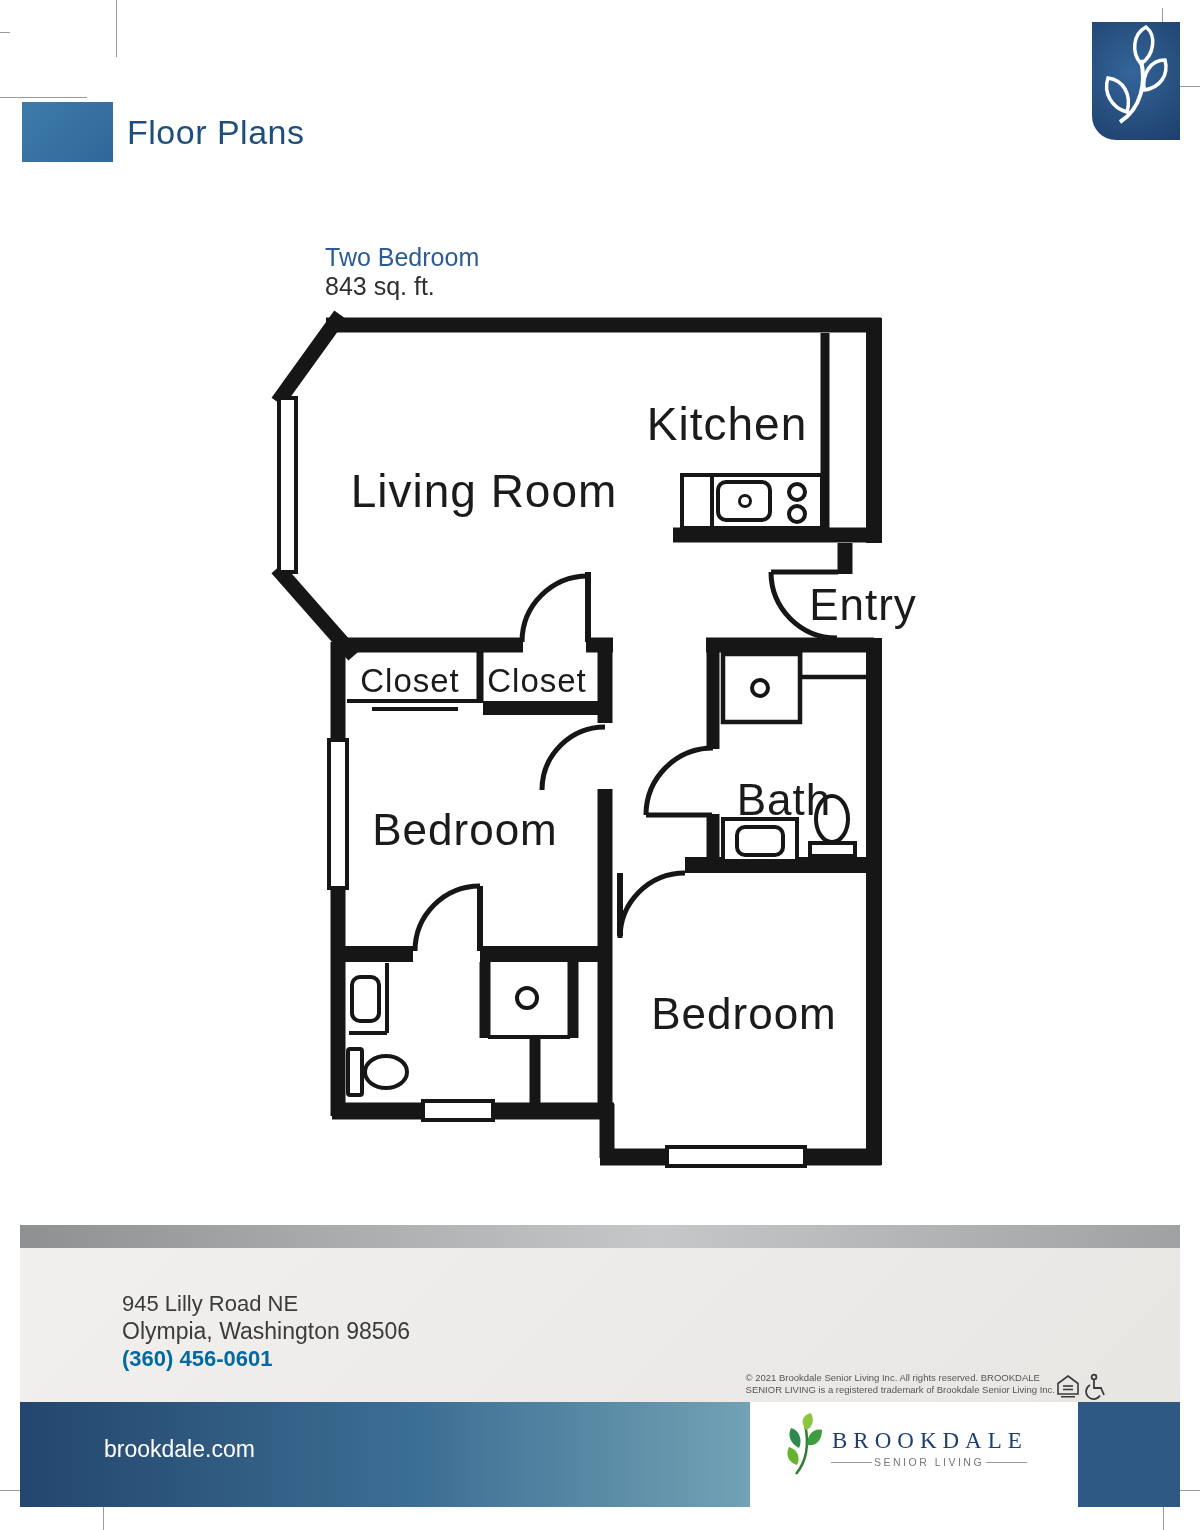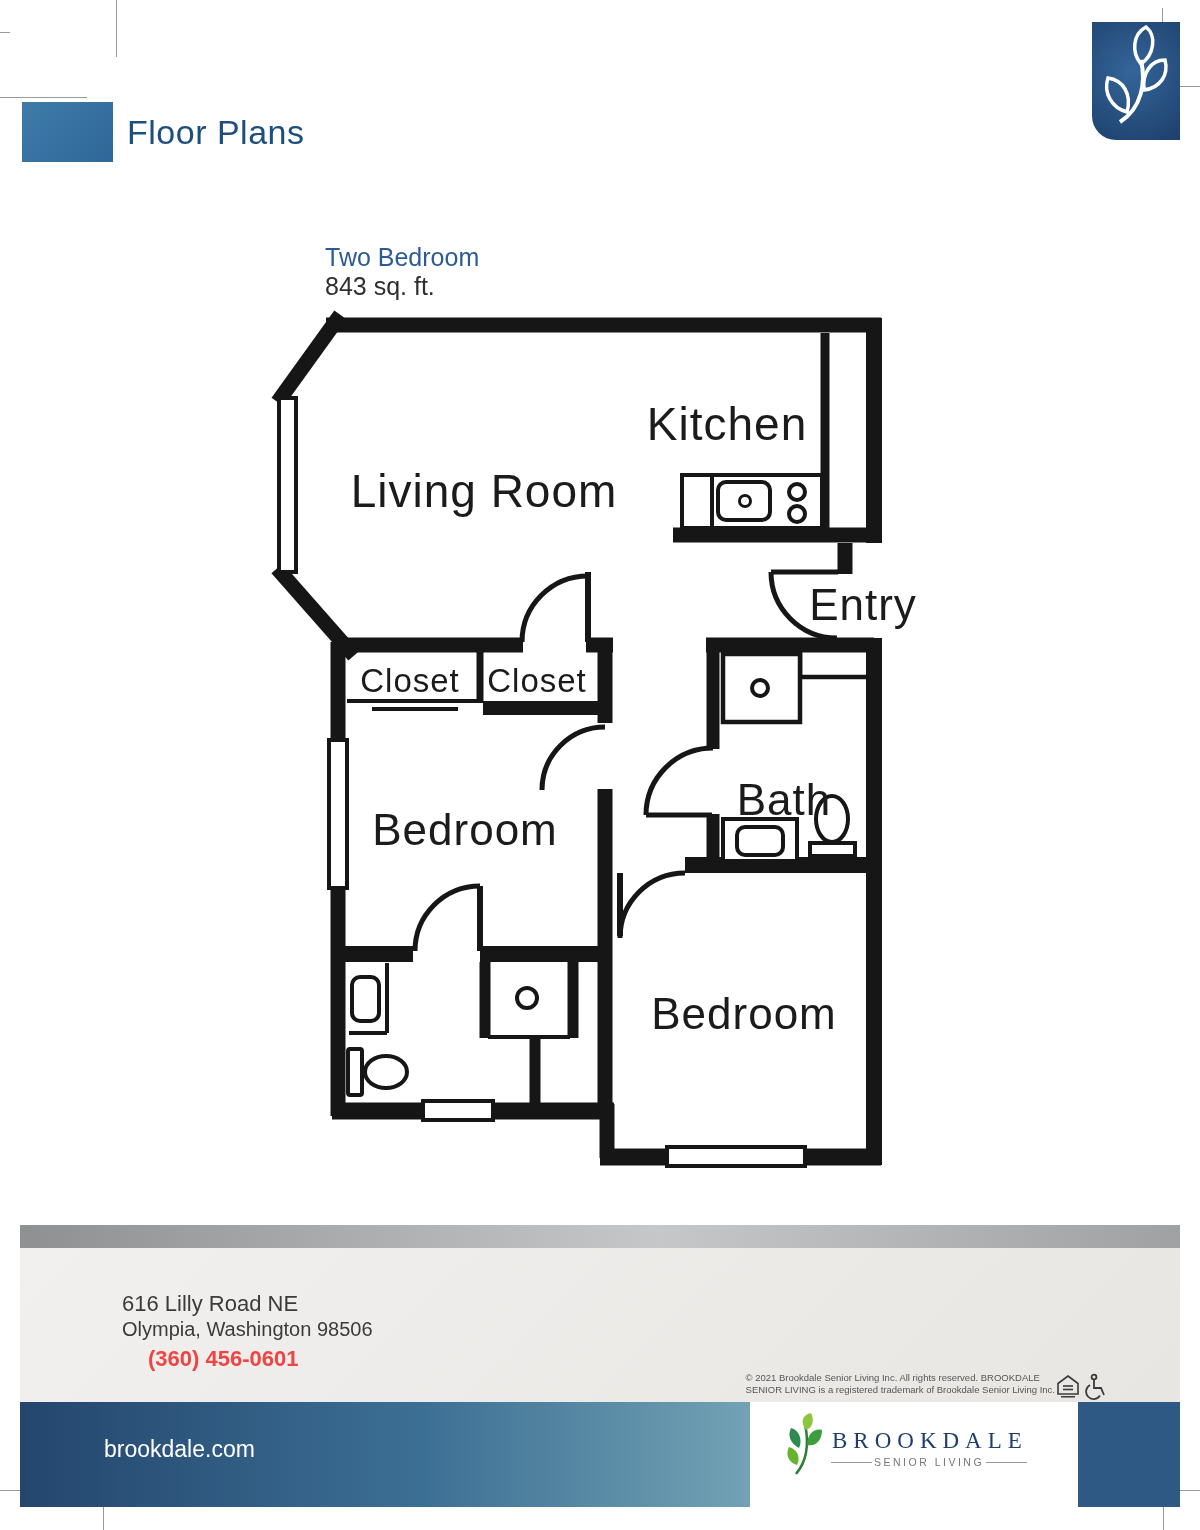--- a/index.html
+++ b/index.html
@@ -13,22 +13,22 @@
   #corner-logo{left:1092px;top:22px;width:88px;height:118px;border-radius:0 0 0 24px;
      background:radial-gradient(circle at 45% 42%,#34659a 0%,#27507f 55%,#1d3f6d 100%);}
   
   #plan-name{left:325px;top:243px;font-size:25px;color:#2d5b96;}
   #plan-area{left:325px;top:272px;font-size:25px;color:#2f2f2f;text-align:right;}
   
   #bar-gray{left:20px;top:1225px;width:1160px;height:23px;background:linear-gradient(to right,#8f9091,#c6c7c8 55%,#9fa1a3);}
   #panel{left:20px;top:1248px;width:1160px;height:154px;background:linear-gradient(135deg,#f1f0ee,#e7e6e3);}
   #community{left:122px;top:1257px;font-size:25px;font-weight:bold;color:#2b5f94;}
   #addr1{left:122px;top:1291px;font-size:22px;color:#3b3b3b;}
-  #addr2{left:122px;top:1318px;font-size:20px;color:#3b3b3b;}
-  #phone{left:122px;top:1346px;font-size:22px;font-weight:bold;color:#ef4444;margin-left:26px;}
+  #addr2{left:122px;top:1318px;font-size:23px;color:#3b3b3b;}
+  #phone{left:122px;top:1346px;font-size:22px;font-weight:bold;color:#0369a1;}
   #disclaimer{right:100px;top:1264px;font-size:20px;font-style:italic;color:#333333;}
   #copyright{right:145px;top:1372px;font-size:9.5px;line-height:11.5px;color:#555;text-align:left;}
   #bar-blue{left:20px;top:1402px;width:730px;height:105px;background:linear-gradient(to right,#24466e,#3c6f94 55%,#72a2b4);}
   #website{left:104px;top:1436px;font-size:23px;color:#ffffff;}
   #logo-area{left:750px;top:1402px;width:328px;height:105px;background:#ffffff;}
   #bar-square{left:1078px;top:1402px;width:102px;height:105px;background:#2e5984;}
   #brand-word{left:832px;top:1428px;font-family:"Liberation Serif",serif;font-size:23px;letter-spacing:6px;color:#1e3f6e;}
   #brand-sub-row{left:831px;top:1456px;width:196px;display:flex;align-items:center;gap:2px;}
   .sub-line{height:1px;background:#9a9a9a;flex:1;}
   #brand-sub{font-size:10.5px;letter-spacing:2.5px;color:#767676;white-space:nowrap;}
@@ -152,21 +152,21 @@
       <text x="410" y="692" font-size="33">Closet</text>
       <text x="537" y="692" font-size="33">Closet</text>
       <text x="784" y="815" font-size="44">Bath</text>
       <text x="465" y="845" font-size="44">Bedroom</text>
       <text x="744" y="1029" font-size="44">Bedroom</text>
     </g>
   </svg>
 
   <div class="abs" id="bar-gray"></div>
   <div class="abs" id="panel"></div>
-  <div class="abs" id="addr1">616 Lilly Road NE</div>
+  <div class="abs" id="addr1">945 Lilly Road NE</div>
   <div class="abs" id="addr2">Olympia, Washington 98506</div>
   <div class="abs" id="phone">(360) 456-0601</div>
 
   <div class="abs" id="copyright">
     <div>© 2021 Brookdale Senior Living Inc. All rights reserved. BROOKDALE</div>
     <div>SENIOR LIVING is a registered trademark of Brookdale Senior Living Inc.</div>
   </div>
 
   <svg class="abs" style="left:1056px;top:1374px;" width="24" height="25" viewBox="0 0 24 25">
     <g fill="none" stroke="#3a3a3a" stroke-width="1.6">

